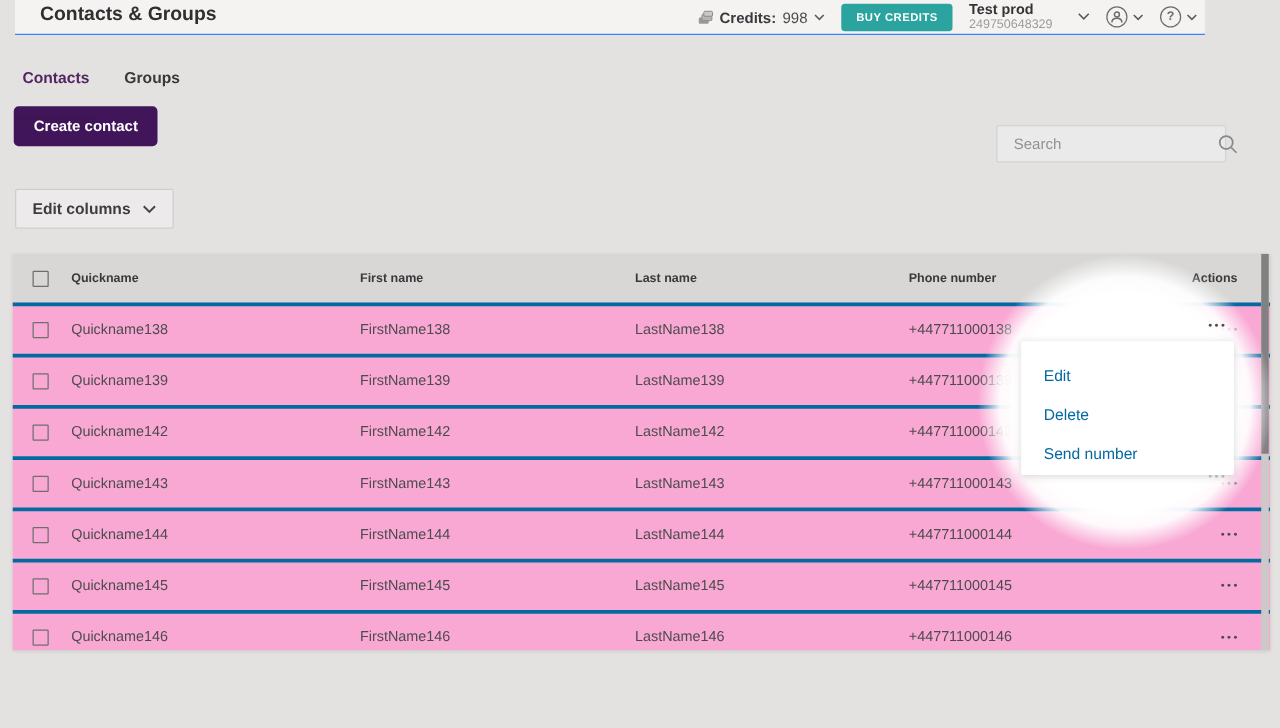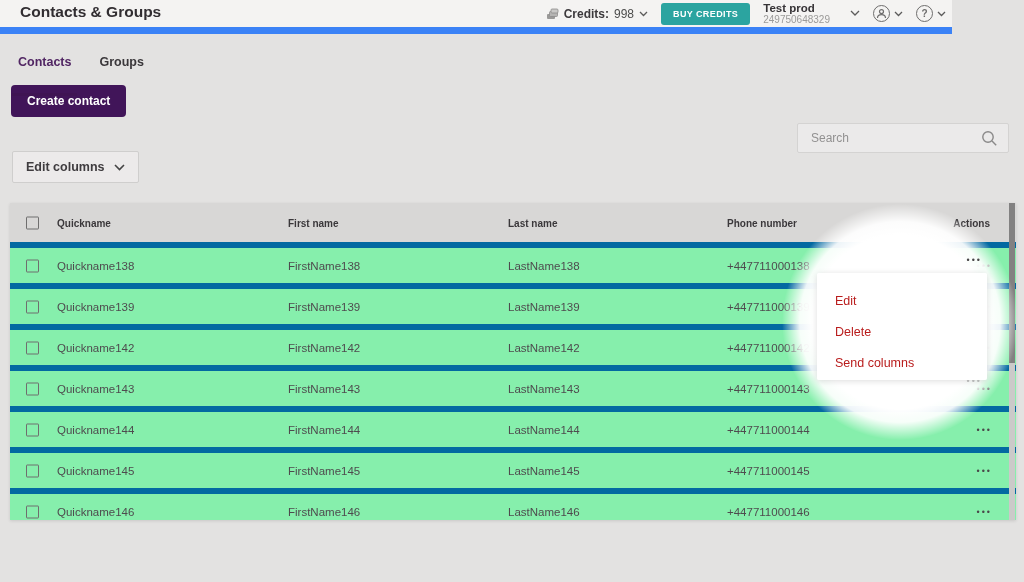--- a/index.html
+++ b/index.html
@@ -4,22 +4,22 @@
 <style>
   html,body{margin:0;padding:0;}
   body{
     width:1024px;height:582px;overflow:hidden;position:relative;
     background:#e3e2e1;
     font-family:"Liberation Sans","DejaVu Sans",sans-serif;
     -webkit-font-smoothing:antialiased;
   }
   
   .topbar{
-    position:absolute;top:0;left:0;width:952px;height:27px;
-    background:#f4f3f2;border-bottom:7px solid #3b82f6;z-index:2;
+    position:absolute;top:0;left:12px;width:952px;height:27px;
+    background:#f4f3f2;border-bottom:1px solid #3b82f6;z-index:2;
   }
   .page-title{
     position:absolute;left:20px;top:3px;
     font-size:15.5px;font-weight:700;color:#312d31;
   }
   .topbar-right{
     position:absolute;right:6px;top:0;height:27px;
     display:flex;align-items:center;gap:13px;
   }
   .credits{display:flex;align-items:center;gap:5px;cursor:pointer;}
@@ -48,23 +48,23 @@
     content:"";position:absolute;left:-6px;right:-6px;bottom:0;height:3px;background:#3f1453;
   }
   
   .create-contact{
     position:absolute;left:11px;top:85px;
     background:#411559;color:#fff;border:none;border-radius:4px;
     font-family:inherit;font-size:12px;font-weight:700;
     padding:9px 16px;cursor:pointer;
   }
   .search-box{
-    position:absolute;left:797px;top:100px;width:212px;height:30px;box-sizing:border-box;
+    position:absolute;left:797px;top:100px;width:184px;height:30px;box-sizing:border-box;
     background:#ebeaea;border:1px solid #d4d3d2;border-radius:2px;
-    display:flex;align-items:center;margin-top:23px;
+    display:flex;align-items:center;
   }
   .search-input{
     flex:1;border:none;background:transparent;outline:none;
     font-family:inherit;font-size:12px;color:#4c4c4c;padding:0 8px 0 13px;
   }
   .search-input::placeholder{color:#929191;}
   .search-icon{margin-right:10px;display:flex;}
   .edit-columns{
     position:absolute;left:12px;top:151px;height:30px;
     background:#eceaea;border:1px solid #cfcecd;border-radius:2px;
@@ -73,21 +73,21 @@
   }
   
   .table{
     position:absolute;left:10px;top:203px;width:1006px;height:317px;
     overflow:hidden;background:#dfdedd;box-shadow:0 1px 3px rgba(0,0,0,.12);z-index:1;
   }
   .thead{
     position:relative;height:39px;background:#d8d7d6;
   }
   .th{position:absolute;top:50%;transform:translateY(-50%);font-size:10px;font-weight:700;color:#3b383b;}
-  .row{position:relative;height:41px;background:#86efac;border-top:6px solid #0369a1;box-sizing:border-box;}
+  .row{position:relative;height:41px;background:#f9a8d4;border-top:3px solid #0369a1;box-sizing:border-box;}
   .td{position:absolute;top:50%;transform:translateY(-50%);font-size:11.5px;color:#4e4b4e;}
   .c-check{left:16px;}
   .c-quick{left:47px;}
   .c-first{left:278px;}
   .c-last{left:498px;}
   .c-phone{left:717px;}
   .c-actions-h{right:26px;}
   .c-actions{right:24px;}
   .checkbox{
     display:block;width:13px;height:13px;box-sizing:border-box;
@@ -116,21 +116,21 @@
     position:absolute;left:930px;top:377px;width:52px;text-align:right;z-index:6;opacity:.3;
   }
   .actions-menu{
     position:absolute;left:817px;top:273px;width:170px;height:107px;box-sizing:border-box;
     background:rgba(255,255,255,.97);border-radius:2px;
     box-shadow:0 1px 6px rgba(0,0,0,.14);z-index:7;
     padding-top:13px;
   }
   .menu-item{
     height:31px;line-height:31px;padding-left:18px;
-    font-size:12.5px;color:#b91c1c;cursor:pointer;
+    font-size:12.5px;color:#0369a1;cursor:pointer;
   }
 </style>
 </head>
 <body>
 
 <div class="topbar">
   <div class="page-title">Contacts &amp; Groups</div>
   <div class="topbar-right">
 
     <div class="credits">
@@ -313,14 +313,14 @@
 </div>
 
 <div class="spotlight"></div>
 
 <span class="dots dots-highlight">•••</span>
 <span class="dots dots-ghost">•••</span>
 
 <div class="actions-menu">
   <div class="menu-item">Edit</div>
   <div class="menu-item">Delete</div>
-  <div class="menu-item">Send columns</div>
+  <div class="menu-item">Send number</div>
 </div>
 
 </body></html>

